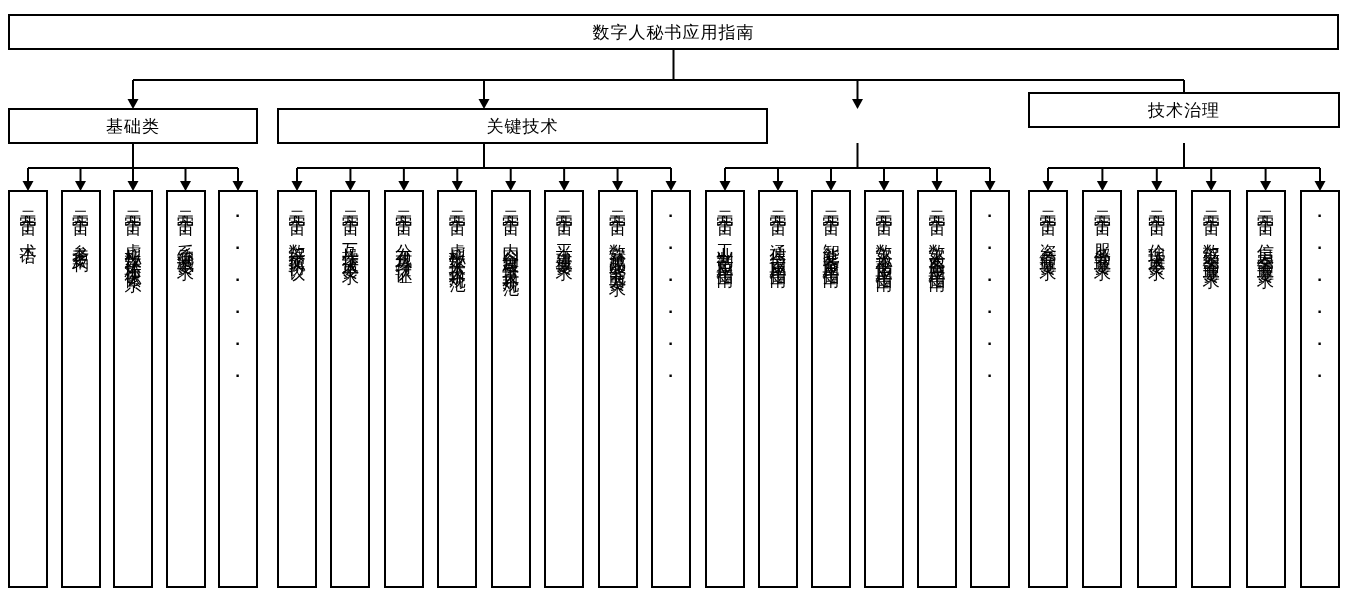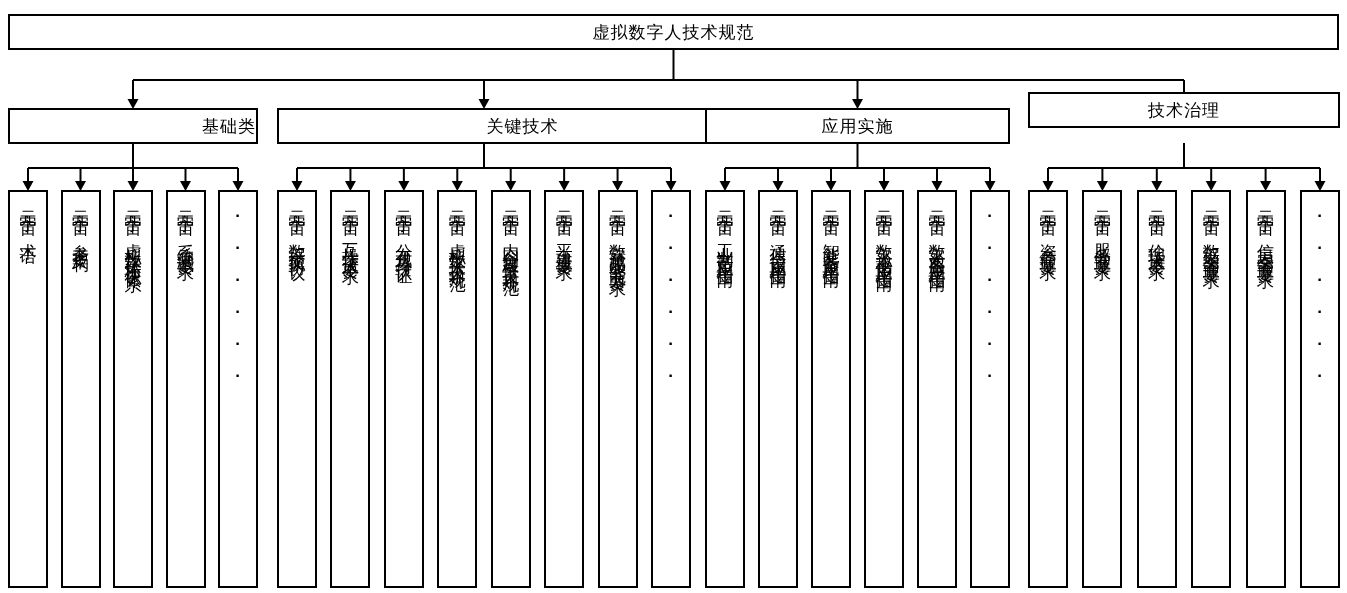--- a/index.html
+++ b/index.html
@@ -122,23 +122,23 @@
       <line x1="1211.2" y1="168" x2="1211.2" y2="181" stroke="#000" stroke-width="2"></line>
       <polygon points="1205.7,181 1216.7,181 1211.2,191" fill="#000"></polygon>
       <line x1="1265.6" y1="168" x2="1265.6" y2="181" stroke="#000" stroke-width="2"></line>
       <polygon points="1260.1,181 1271.1,181 1265.6,191" fill="#000"></polygon>
       <line x1="1320" y1="168" x2="1320" y2="181" stroke="#000" stroke-width="2"></line>
       <polygon points="1314.5,181 1325.5,181 1320,191" fill="#000"></polygon>
       <line x1="1184" y1="143" x2="1184" y2="168" stroke="#000" stroke-width="2"></line>
       <line x1="1048" y1="168" x2="1320" y2="168" stroke="#000" stroke-width="2"></line>
     </svg>
   <div class="box" id="top-box" style="left:8px; top:14px; width:1331px; height:36px;">
-    <span>虚拟数字人技术规范</span>
+    <span>数字人秘书应用指南</span>
   </div>
-<div class="box" style="left: 8px; top: 108px; width: 250px; height: 36px; justify-content: flex-end;">
+<div class="box" style="left: 8px; top: 108px; width: 250px; height: 36px;">
       <span>基础类</span>
     </div>
     <div class="vbox" style="left: 8px; top: 190px; width: 40px; height: 398px;">
       <span class="vtext">元宇宙　术语</span>
     </div>
     <div class="vbox" style="left: 60.5px; top: 190px; width: 40px; height: 398px;">
       <span class="vtext">元宇宙　参考架构</span>
     </div>
     <div class="vbox" style="left: 113px; top: 190px; width: 40px; height: 398px;">
       <span class="vtext">元宇宙　虚拟数字体标识体系</span>
@@ -168,23 +168,20 @@
       <span class="vtext">元宇宙　内容创建引擎技术规范</span>
     </div>
     <div class="vbox" style="left: 544.143px; top: 190px; width: 40px; height: 398px;">
       <span class="vtext">元宇宙　平台建设要求</span>
     </div>
     <div class="vbox" style="left: 597.571px; top: 190px; width: 40px; height: 398px;">
       <span class="vtext">元宇宙　数字藏品服务能力要求</span>
     </div>
     <div class="vbox ellipsis" style="left: 651px; top: 190px; width: 40px; height: 398px;">
       <span class="vtext">······</span>
-    </div>
-    <div class="box" style="left: 705px; top: 108px; width: 305px; height: 36px;">
-      <span>应用实施</span>
     </div>
     <div class="vbox" style="left: 705px; top: 190px; width: 40px; height: 398px;">
       <span class="vtext">元宇宙　工业制造应用指南</span>
     </div>
     <div class="vbox" style="left: 758px; top: 190px; width: 40px; height: 398px;">
       <span class="vtext">元宇宙　通信会议应用指南</span>
     </div>
     <div class="vbox" style="left: 811px; top: 190px; width: 40px; height: 398px;">
       <span class="vtext">元宇宙　智能装备应用指南</span>
     </div>

